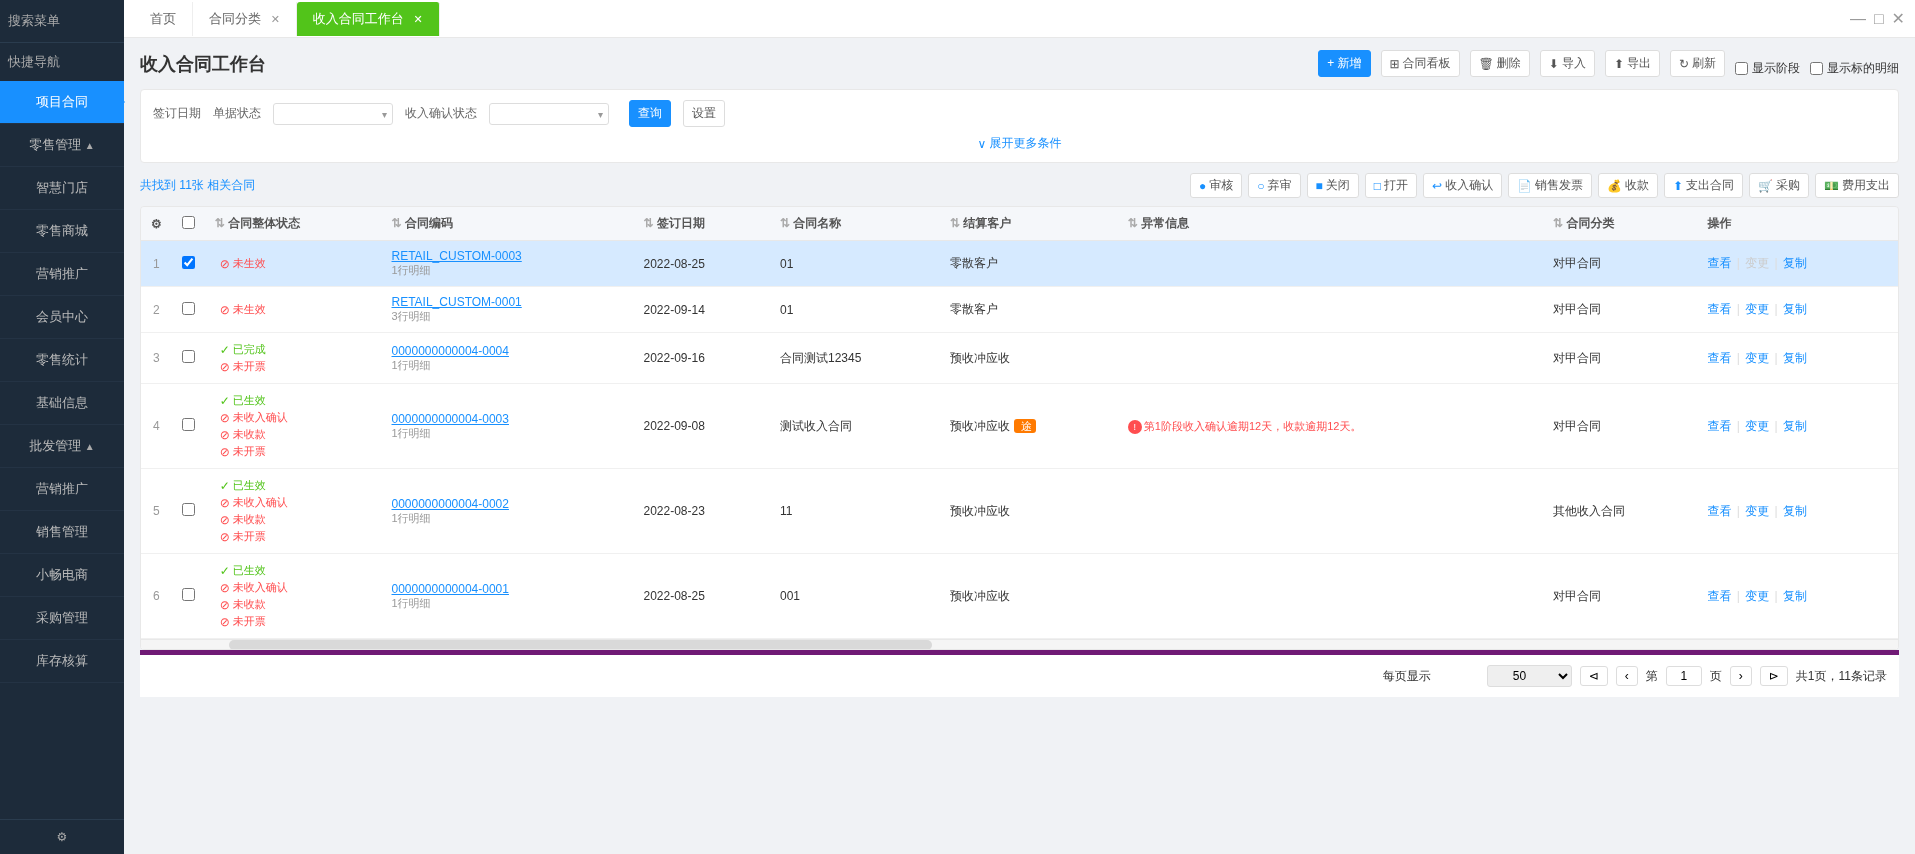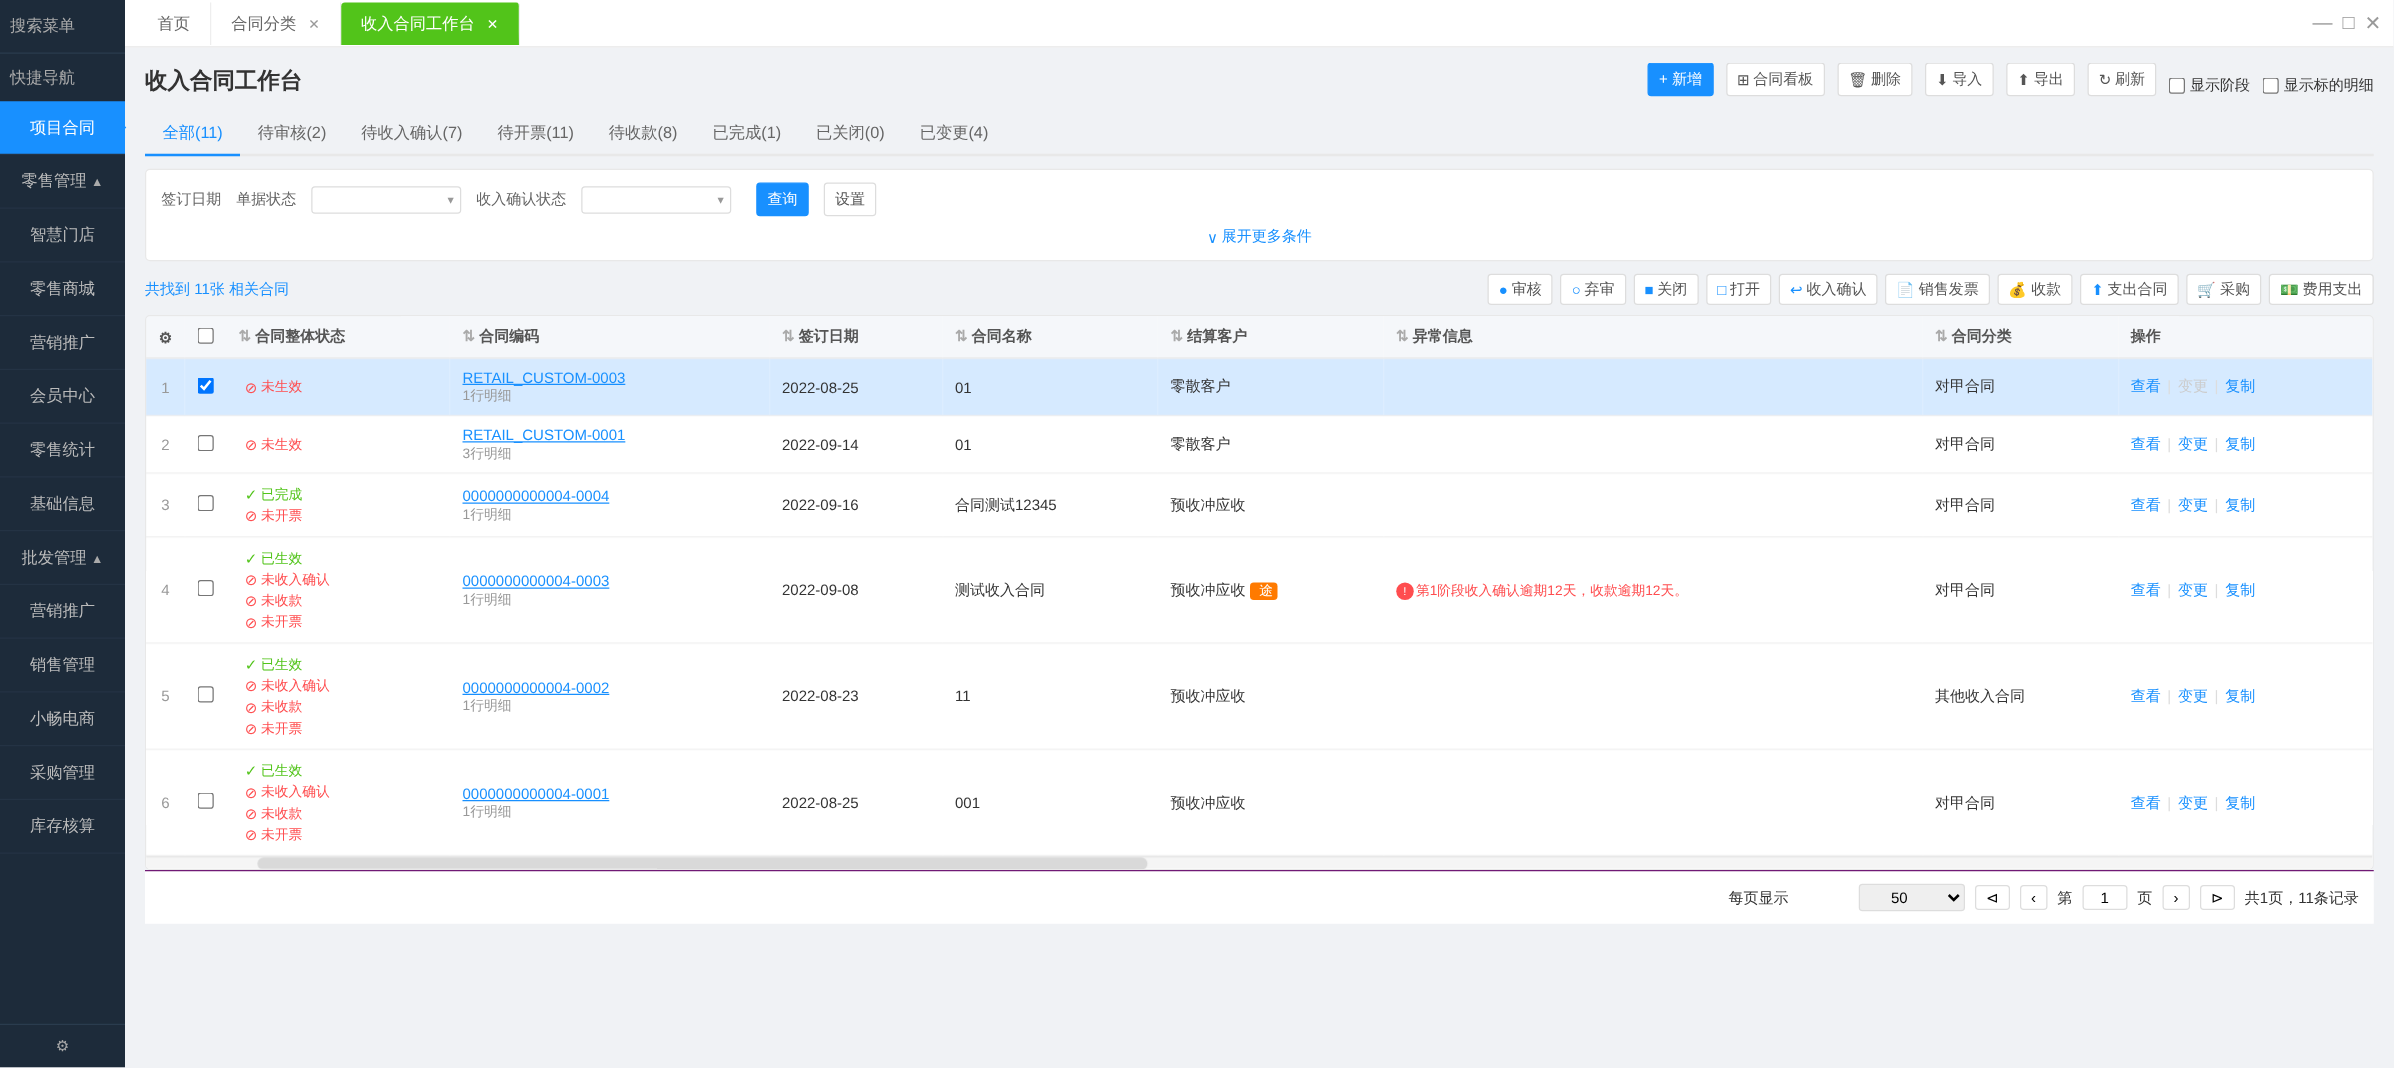--- a/index.html
+++ b/index.html
@@ -1,19 +1,19 @@
 <!DOCTYPE html>
 <html><head>
   <meta charset="utf-8">
   <style>
     * { box-sizing: border-box; margin: 0; padding: 0; }
     body { font-family: "Microsoft YaHei", Arial, sans-serif; font-size: 12px; background: #f0f2f5; color: #333; display: flex; height: 854px; overflow: hidden; }
 
     
-    .sidebar { width: 100px; background: #1d2b3a; color: #ccc; display: flex; flex-direction: column; height: 100%; flex-shrink: 0; }
+    .sidebar { width: 124px; background: #1d2b3a; color: #ccc; display: flex; flex-direction: column; height: 100%; flex-shrink: 0; }
     .sidebar-search { padding: 12px 8px; font-size: 13px; color: #aaa; cursor: pointer; border-bottom: 1px solid #2a3c4e; }
     .sidebar-nav { padding: 10px 8px; font-size: 13px; color: #aaa; cursor: pointer; }
     .sidebar-item { padding: 12px 0; text-align: center; font-size: 13px; color: #bbb; cursor: pointer; border-bottom: 1px solid #243344; }
     .sidebar-item.active { background: #1890ff; color: #fff; }
     .sidebar-bottom { margin-top: auto; padding: 10px 0; text-align: center; border-top: 1px solid #2a3c4e; color: #aaa; cursor: pointer; }
 
     
     .main { flex: 1; display: flex; flex-direction: column; overflow: hidden; background: #f0f2f5; }
 
     
@@ -74,21 +74,21 @@
     .sub-text { font-size: 11px; color: #999; }
     .op-btn { color: #1890ff; cursor: pointer; font-size: 12px; }
     .op-btn.disabled { color: #ccc; cursor: not-allowed; }
     .op-sep { color: #ddd; margin: 0 2px; }
     .error-text { color: #ff4d4f; font-size: 11px; }
     .warning-icon { color: #ff7a00; font-size: 14px; cursor: pointer; }
     .total-row { background: #fffbe6 !important; font-weight: bold; }
     .circle-icon { display: inline-block; width: 14px; height: 14px; border-radius: 50%; background: #ff4d4f; color: #fff; font-size: 9px; text-align: center; line-height: 14px; margin-right: 2px; }
 
     
-    .pagination { display: flex; align-items: center; justify-content: flex-end; padding: 10px 12px; background: #fff; border-top: 1px solid #701a75; gap: 8px; font-size: 12px; }
+    .pagination { display: flex; align-items: center; justify-content: flex-end; padding: 10px 12px; background: #fff; border-top: 5px solid #701a75; gap: 8px; font-size: 12px; }
     .page-size-select { border: 1px solid #ddd; border-radius: 3px; padding: 2px 21px; font-size: 12px; cursor: pointer; margin-left: 48px; }
     .page-btn { padding: 2px 8px; border: 1px solid #ddd; border-radius: 3px; cursor: pointer; background: #fff; font-size: 12px; }
     .page-input { width: 36px; text-align: center; border: 1px solid #ddd; border-radius: 3px; padding: 2px 4px; font-size: 12px; }
 
     
     .table-scroll-bar { height: 10px; background: #f5f5f5; border-top: 1px solid #e8e8e8; position: relative; }
     .table-scroll-thumb { height: 10px; width: 40%; background: #d9d9d9; border-radius: 5px; position: absolute; left: 5%; cursor: pointer; }
   </style>
 </head>
 <body>
@@ -173,30 +173,20 @@
           <input type="checkbox" style="">
           <span>显示阶段</span>
         </label>
         <label class="toolbar-checkbox">
           <input type="checkbox" style="">
           <span>显示标的明细</span>
         </label>
       </div>
     </div>
 
-    <div class="status-tabs">
-      <div class="status-tab active">全部(11)</div>
-      <div class="status-tab">待审核(2)</div>
-      <div class="status-tab">待收入确认(7)</div>
-      <div class="status-tab">待开票(11)</div>
-      <div class="status-tab">待收款(8)</div>
-      <div class="status-tab">已完成(1)</div>
-      <div class="status-tab">已关闭(0)</div>
-      <div class="status-tab">已变更(4)</div>
-    </div>
 
     <div class="filter-bar">
       <div class="filter-row">
         <span class="filter-label">签订日期</span>
 
         <span class="filter-label">单据状态</span>
         <div class="filter-select-wrap">
           <select class="filter-select">
             <option value=""></option>
           </select>

